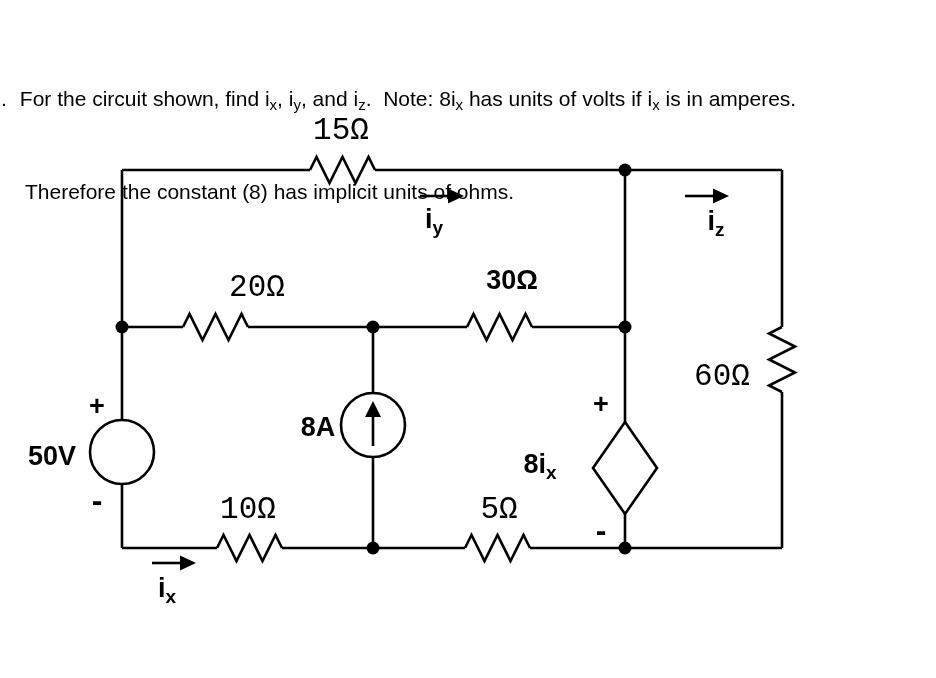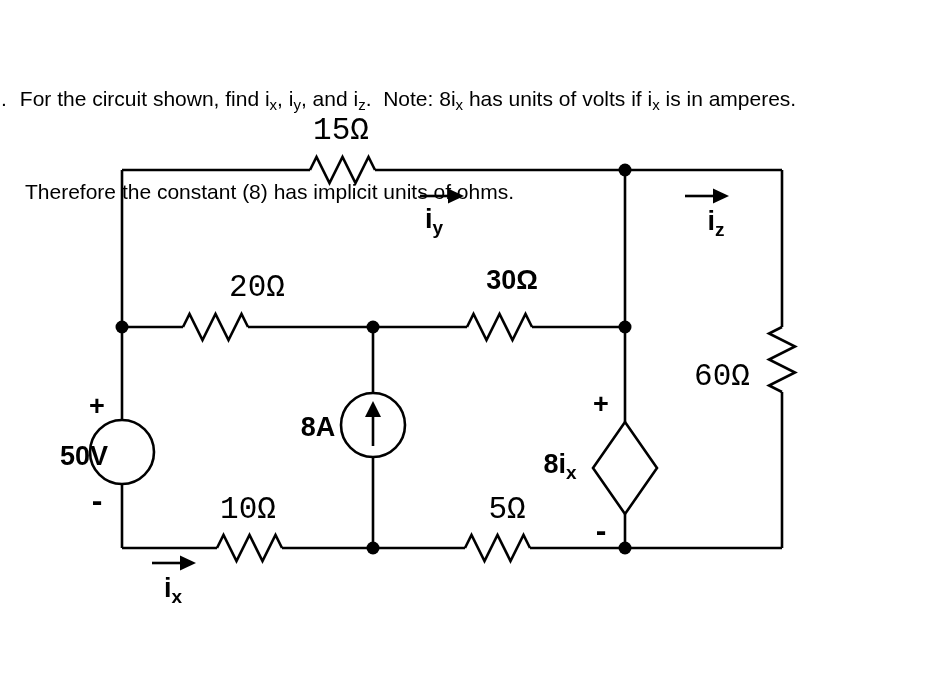--- a/index.html
+++ b/index.html
@@ -80,28 +80,28 @@
         <circle cx="625" cy="548" r="6.5"></circle>
       </g>
     </g>
   </svg>
 
   <div class="lbl serif" style="left:341px; top:130px;">15Ω</div>
   <div class="lbl serif" style="left:218px; top:287px;margin-left:39px;">20Ω</div>
   <div class="lbl sans" style="left:512px; top:280px;">30Ω</div>
   <div class="lbl serif" style="left:722px; top:376px;">60Ω</div>
   <div class="lbl serif" style="left:248px; top:509px;text-align:right;">10Ω</div>
-  <div class="lbl serif" style="left:499px; top:509px;margin-left:8px;">5Ω</div>
+  <div class="lbl serif" style="left:499px; top:509px;">5Ω</div>
 
-  <div class="lbl sans" style="left:52px; top:456px;margin-left:32px;">50V</div>
+  <div class="lbl sans" style="left:52px; top:456px;">50V</div>
   <div class="lbl sans" style="left:318px; top:427px;text-align:right;">8A</div>
-  <div class="lbl sans" style="left:560px; top:466px;text-align:right;"><span>8i</span><span class="csub">x</span></div>
+  <div class="lbl sans" style="left:540px; top:466px;text-align:right;"><span>8i</span><span class="csub">x</span></div>
 
   <div class="lbl sign" style="left:97px; top:406px;">+</div>
   <div class="lbl sign minus" style="left:97px; top:500px;">-</div>
   <div class="lbl sign" style="left:601px; top:404px;">+</div>
   <div class="lbl sign minus" style="left:601px; top:530px;">-</div>
 
   <div class="lbl sans" style="left:434px; top:221px;"><span>i</span><span class="csub">y</span></div>
   <div class="lbl sans" style="left:702px; top:223px;margin-left:14px;"><span>i</span><span class="csub">z</span></div>
-  <div class="lbl sans" style="left:173px; top:590px;"><span>i</span><span class="csub">x</span></div>
+  <div class="lbl sans" style="left:167px; top:590px;"><span>i</span><span class="csub">x</span></div>
 
 </div>
 
 </body></html>

